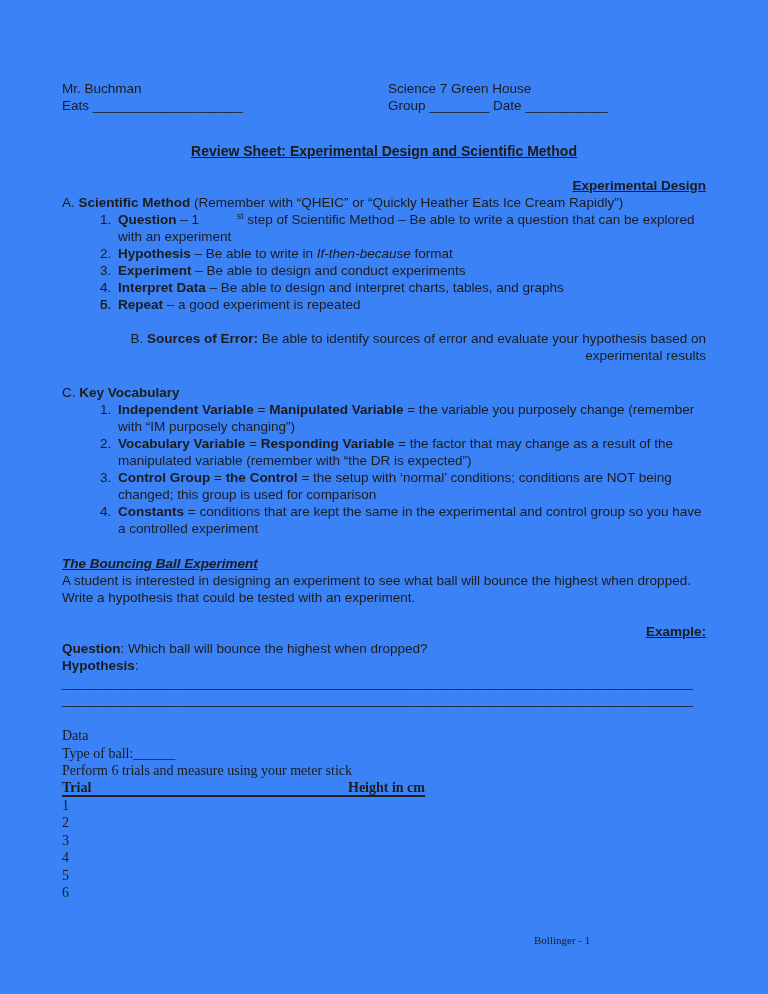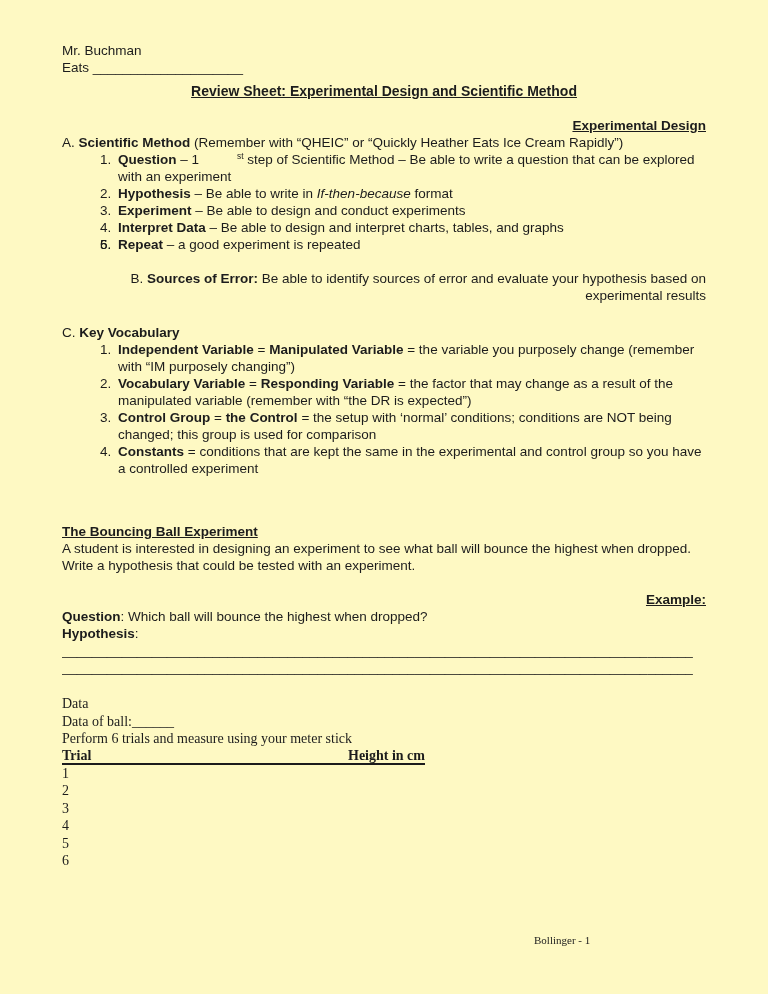--- a/index.html
+++ b/index.html
@@ -1,46 +1,46 @@
 <!DOCTYPE html>
 <html><head>
 <meta charset="utf-8">
 <style>
   html, body { margin: 0; padding: 0; background: #ffffff; }
   .page {
     position: relative;
     width: 768px;
     height: 994px;
-    background: #fef9c3;
+    background: #3b82f6;
     color: #1c1c1c;
     font-family: "Liberation Sans", sans-serif;
     font-size: 13.5px;
     line-height: 17px;
     box-sizing: border-box;
-    padding: 42px 62px 0 62px;
+    padding: 80px 62px 0 62px;
     overflow: hidden;
   }
   .header { display: flex; }
   .header-left { width: 326px; flex: none; }
   .header-right { flex: 1; }
   .doc-title {
     text-align: center;
     font-weight: bold;
     font-size: 14px;
     line-height: 18px;
     text-decoration: underline;
-    margin-top: 6px;
+    margin-top: 28px;
   }
   .heading-u {
     font-weight: bold;
     text-decoration: underline;
   }
   .mt17 { margin-top: 17px; text-align: right; }
   .mt20 { margin-top: 20px; }
-  .mt30 { margin-top: 46px; }
+  .mt30 { margin-top: 18px; font-style: italic; }
   .mt19 { margin-top: 19px; }
   .num-list .li {
     position: relative;
     padding-left: 56px;
   }
   .num-list .num {
     position: absolute;
     left: 38px;
     top: 0;
   }
@@ -74,20 +74,24 @@
 </head>
 <body>
 
 <div class="page">
 
   <div class="header">
     <div class="header-left">
       <div>Mr. Buchman</div>
       <div class="fill">Eats ____________________</div>
     </div>
+    <div class="header-right">
+      <div>Science 7 Green House</div>
+      <div class="fill">Group ________ Date ___________</div>
+    </div>
   </div>
 
   <div class="doc-title">Review Sheet: Experimental Design and Scientific Method</div>
 
   <div class="heading-u mt17">Experimental Design</div>
 
   <div class="para"><span>A. </span><span class="b">Scientific Method</span><span> (Remember with “QHEIC” or “Quickly Heather Eats Ice Cream Rapidly”)</span></div>
 
   <div class="num-list">
       <div class="li"><span class="num">1.</span><span><span class="b">Question</span><span> – 1</span><sup>st</sup><span> step of Scientific Method – Be able to write a question that can be explored with an experiment</span></span></div>
@@ -120,21 +124,21 @@
   <div class="para"><span class="b">Hypothesis</span><span>:</span></div>
 
 
   <div>
       <div class="fill">____________________________________________________________________________________</div>
       <div class="fill">____________________________________________________________________________________</div>
     </div>
 
   <div class="serif-block mt19">
     <div>Data</div>
-    <div class="fill">Data of ball:______</div>
+    <div class="fill">Type of ball:______</div>
     <div>Perform 6 trials and measure using your meter stick</div>
     <div class="trial-header">
       <span>Trial</span>
       <span>Height in cm</span>
     </div>
     <div>
         <div>1</div>
         <div>2</div>
         <div>3</div>
         <div>4</div>

